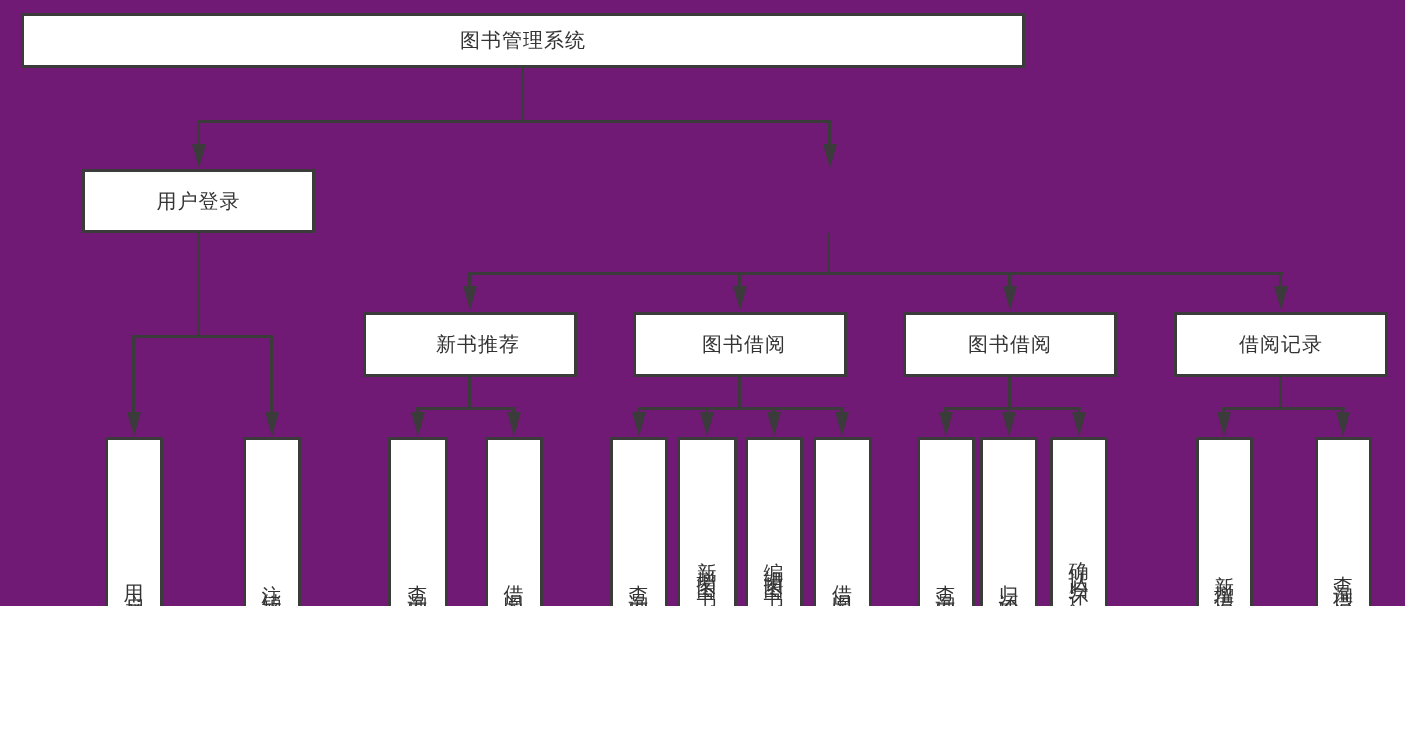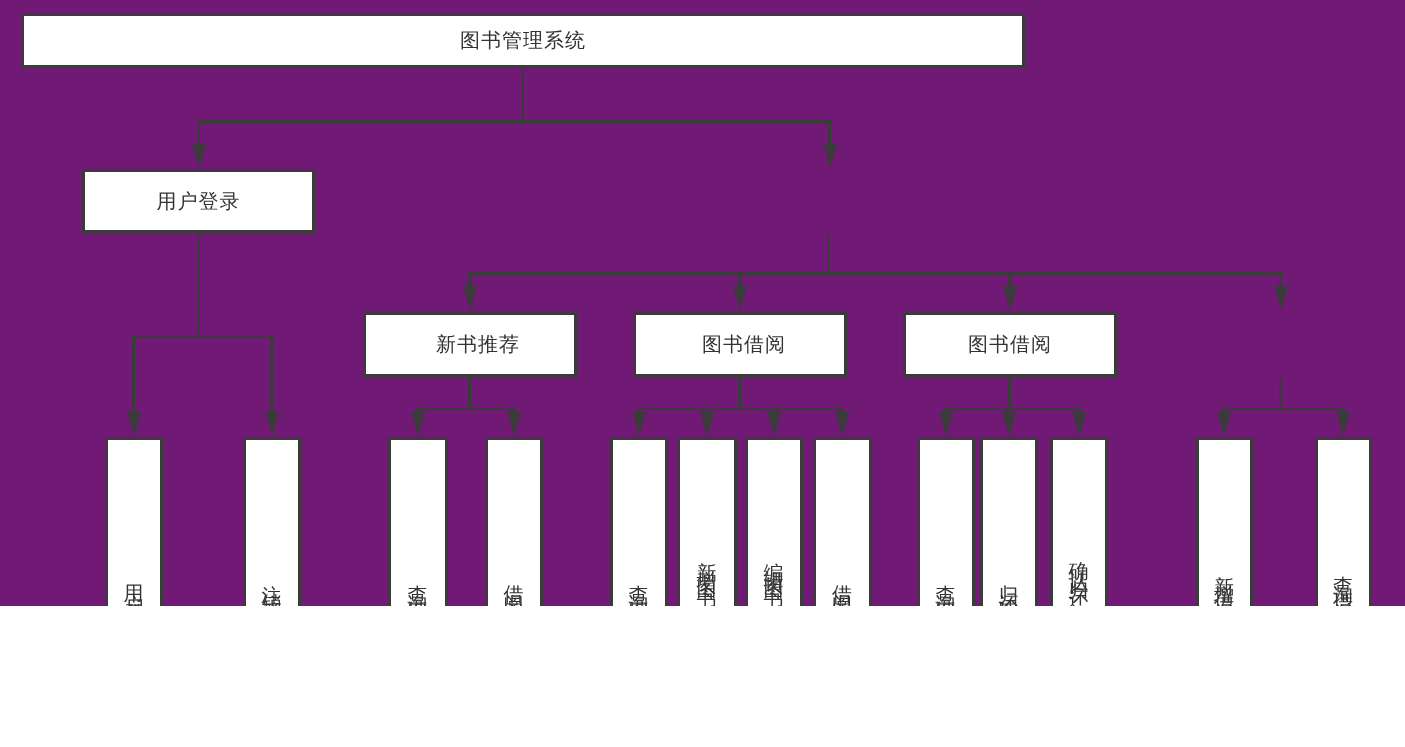--- a/index.html
+++ b/index.html
@@ -97,20 +97,21 @@
 
   <div class="hbox" style="left:82px;top:169px;width:233px;height:64px;">用户登录</div>
 
 
   <div class="hbox" style="left:363px;top:312px;width:214px;height:65px;padding-left:16px;">新书推荐</div>
 
   <div class="hbox" style="left:633px;top:312px;width:214px;height:65px;padding-left:8px;">图书借阅</div>
 
   <div class="hbox" style="left:903px;top:312px;width:214px;height:65px;">图书借阅</div>
 
+  <div class="hbox" style="left:1174px;top:312px;width:214px;height:65px;">借阅记录</div>
 
   <div class="vbox" style="left:105px;width:58px;">用户登录</div>
 
   <div class="vbox" style="left:243px;width:58px;">注销登录</div>
 
   <div class="vbox" style="left:388px;width:60px;">查询图书</div>
 
   <div class="vbox" style="left:485px;width:58px;">借阅图书</div>
 
   <div class="vbox" style="left:610px;width:58px;">查询图书</div>

